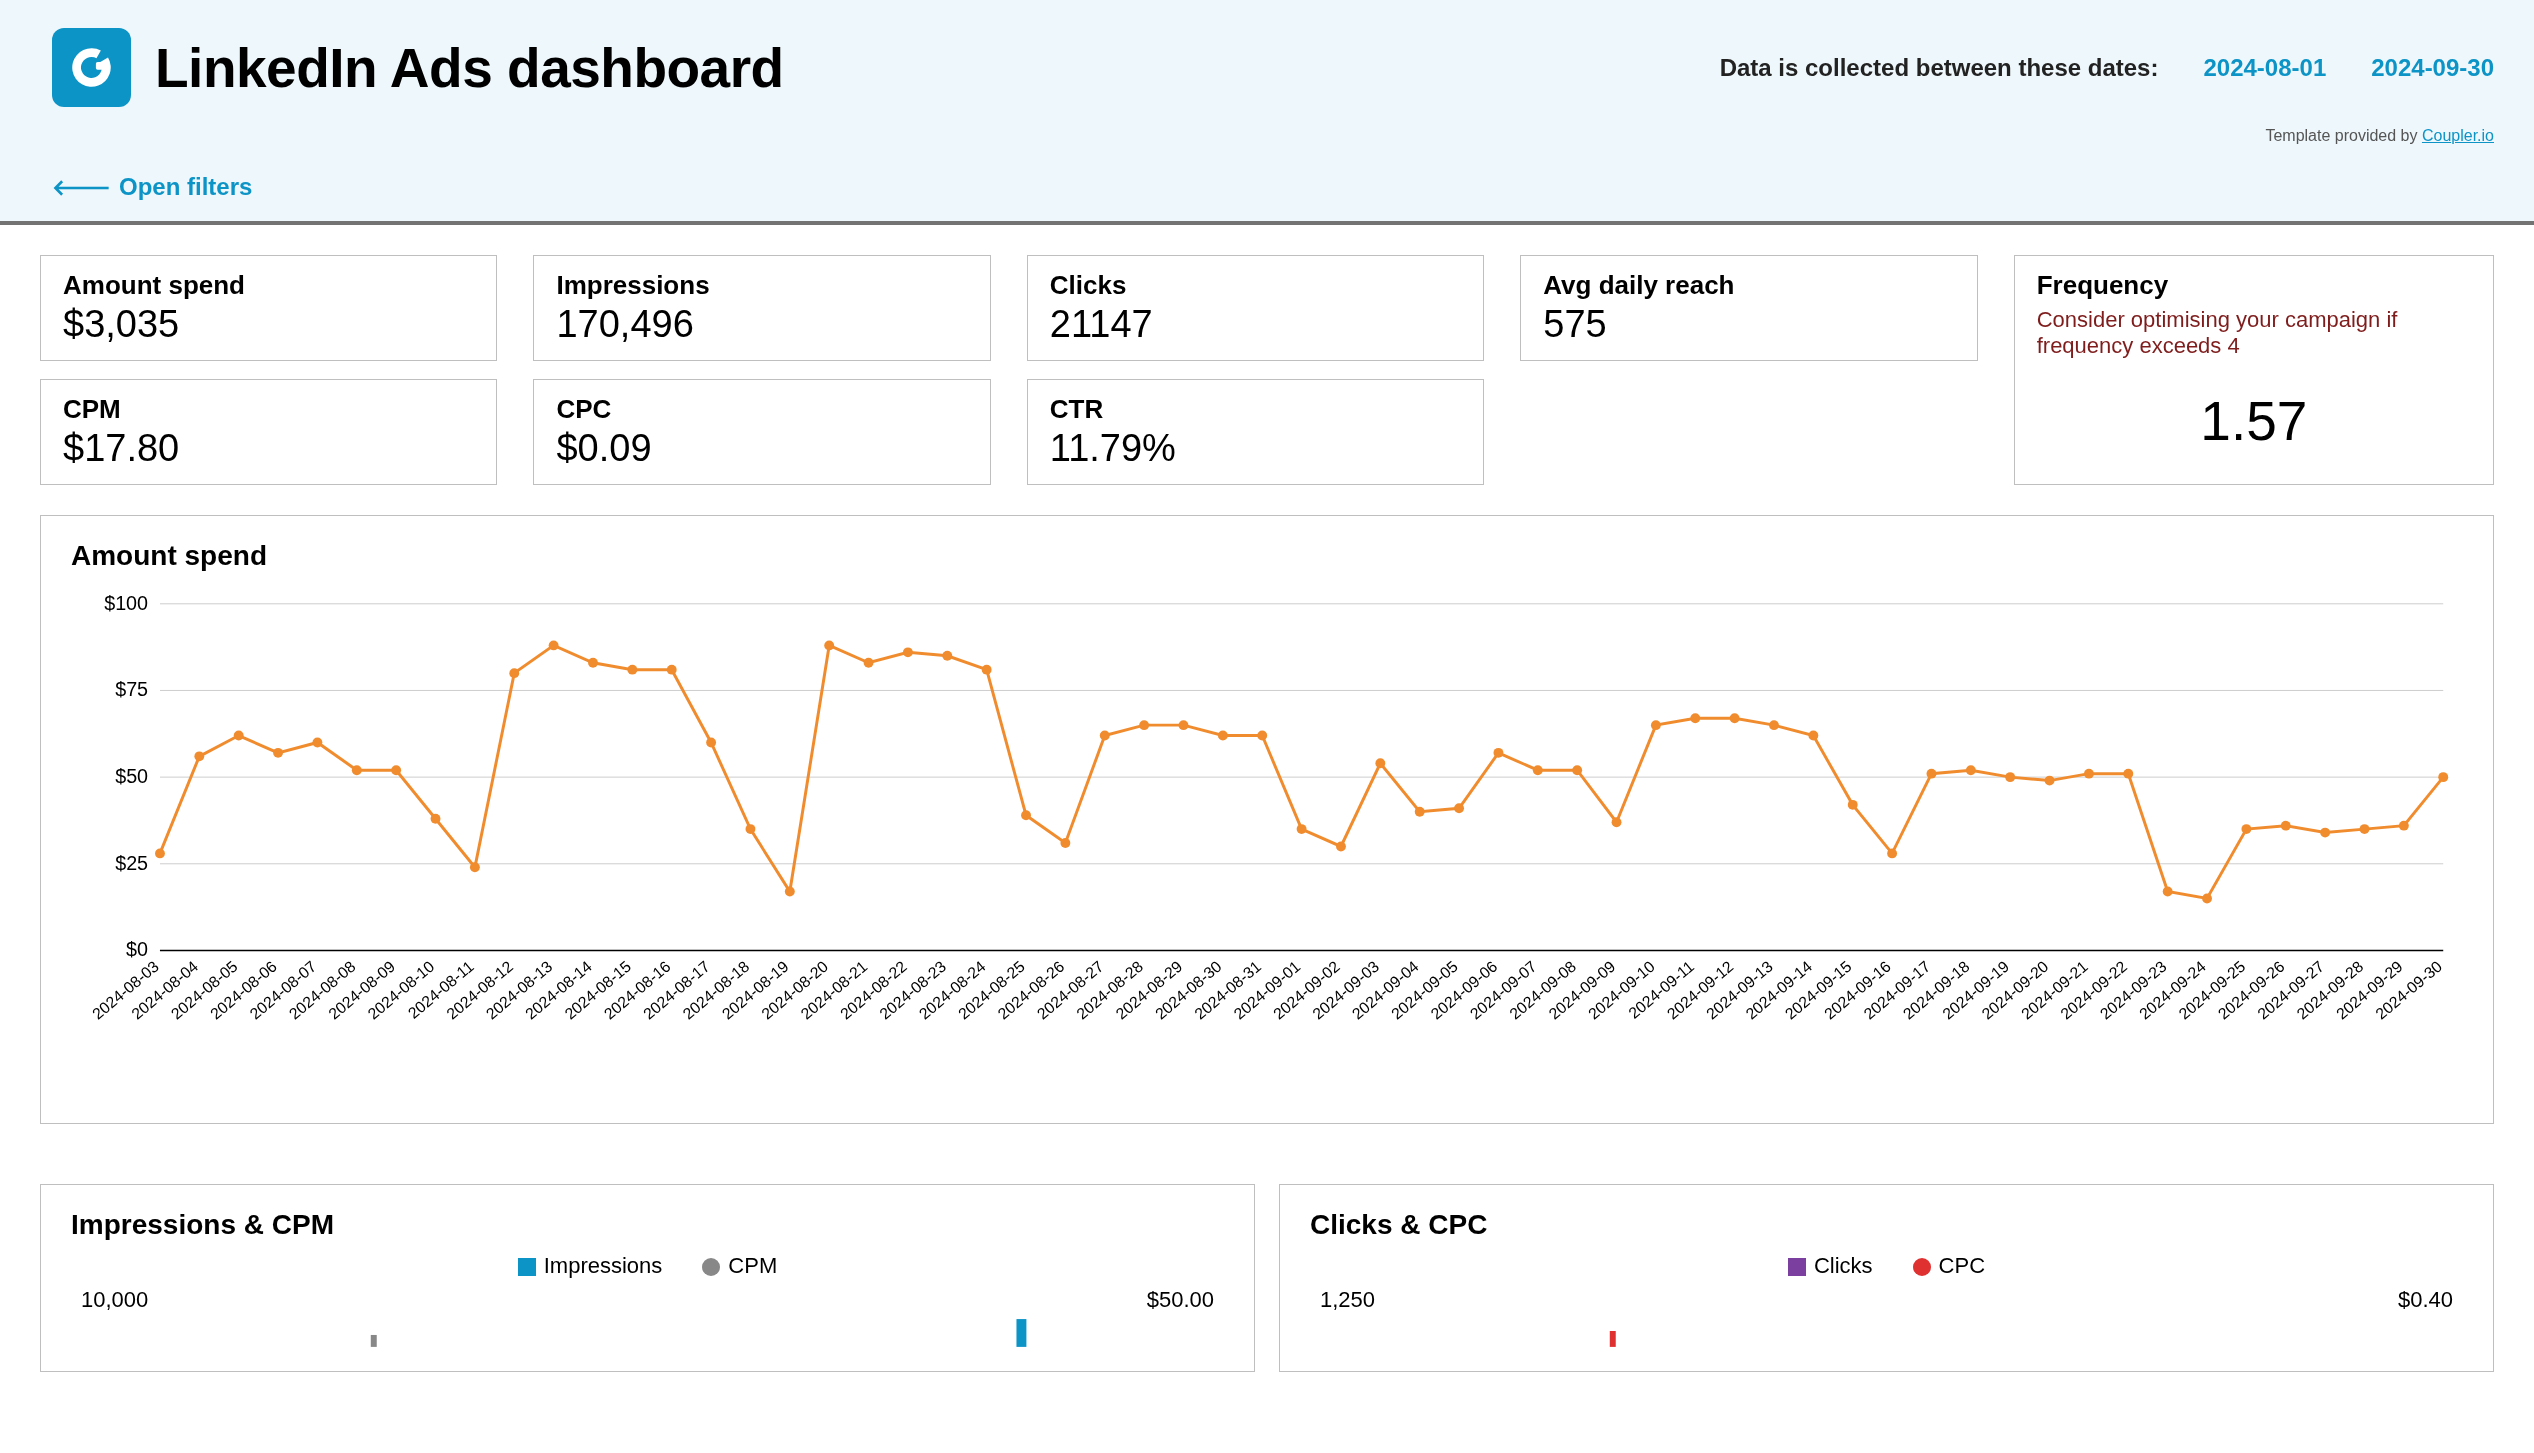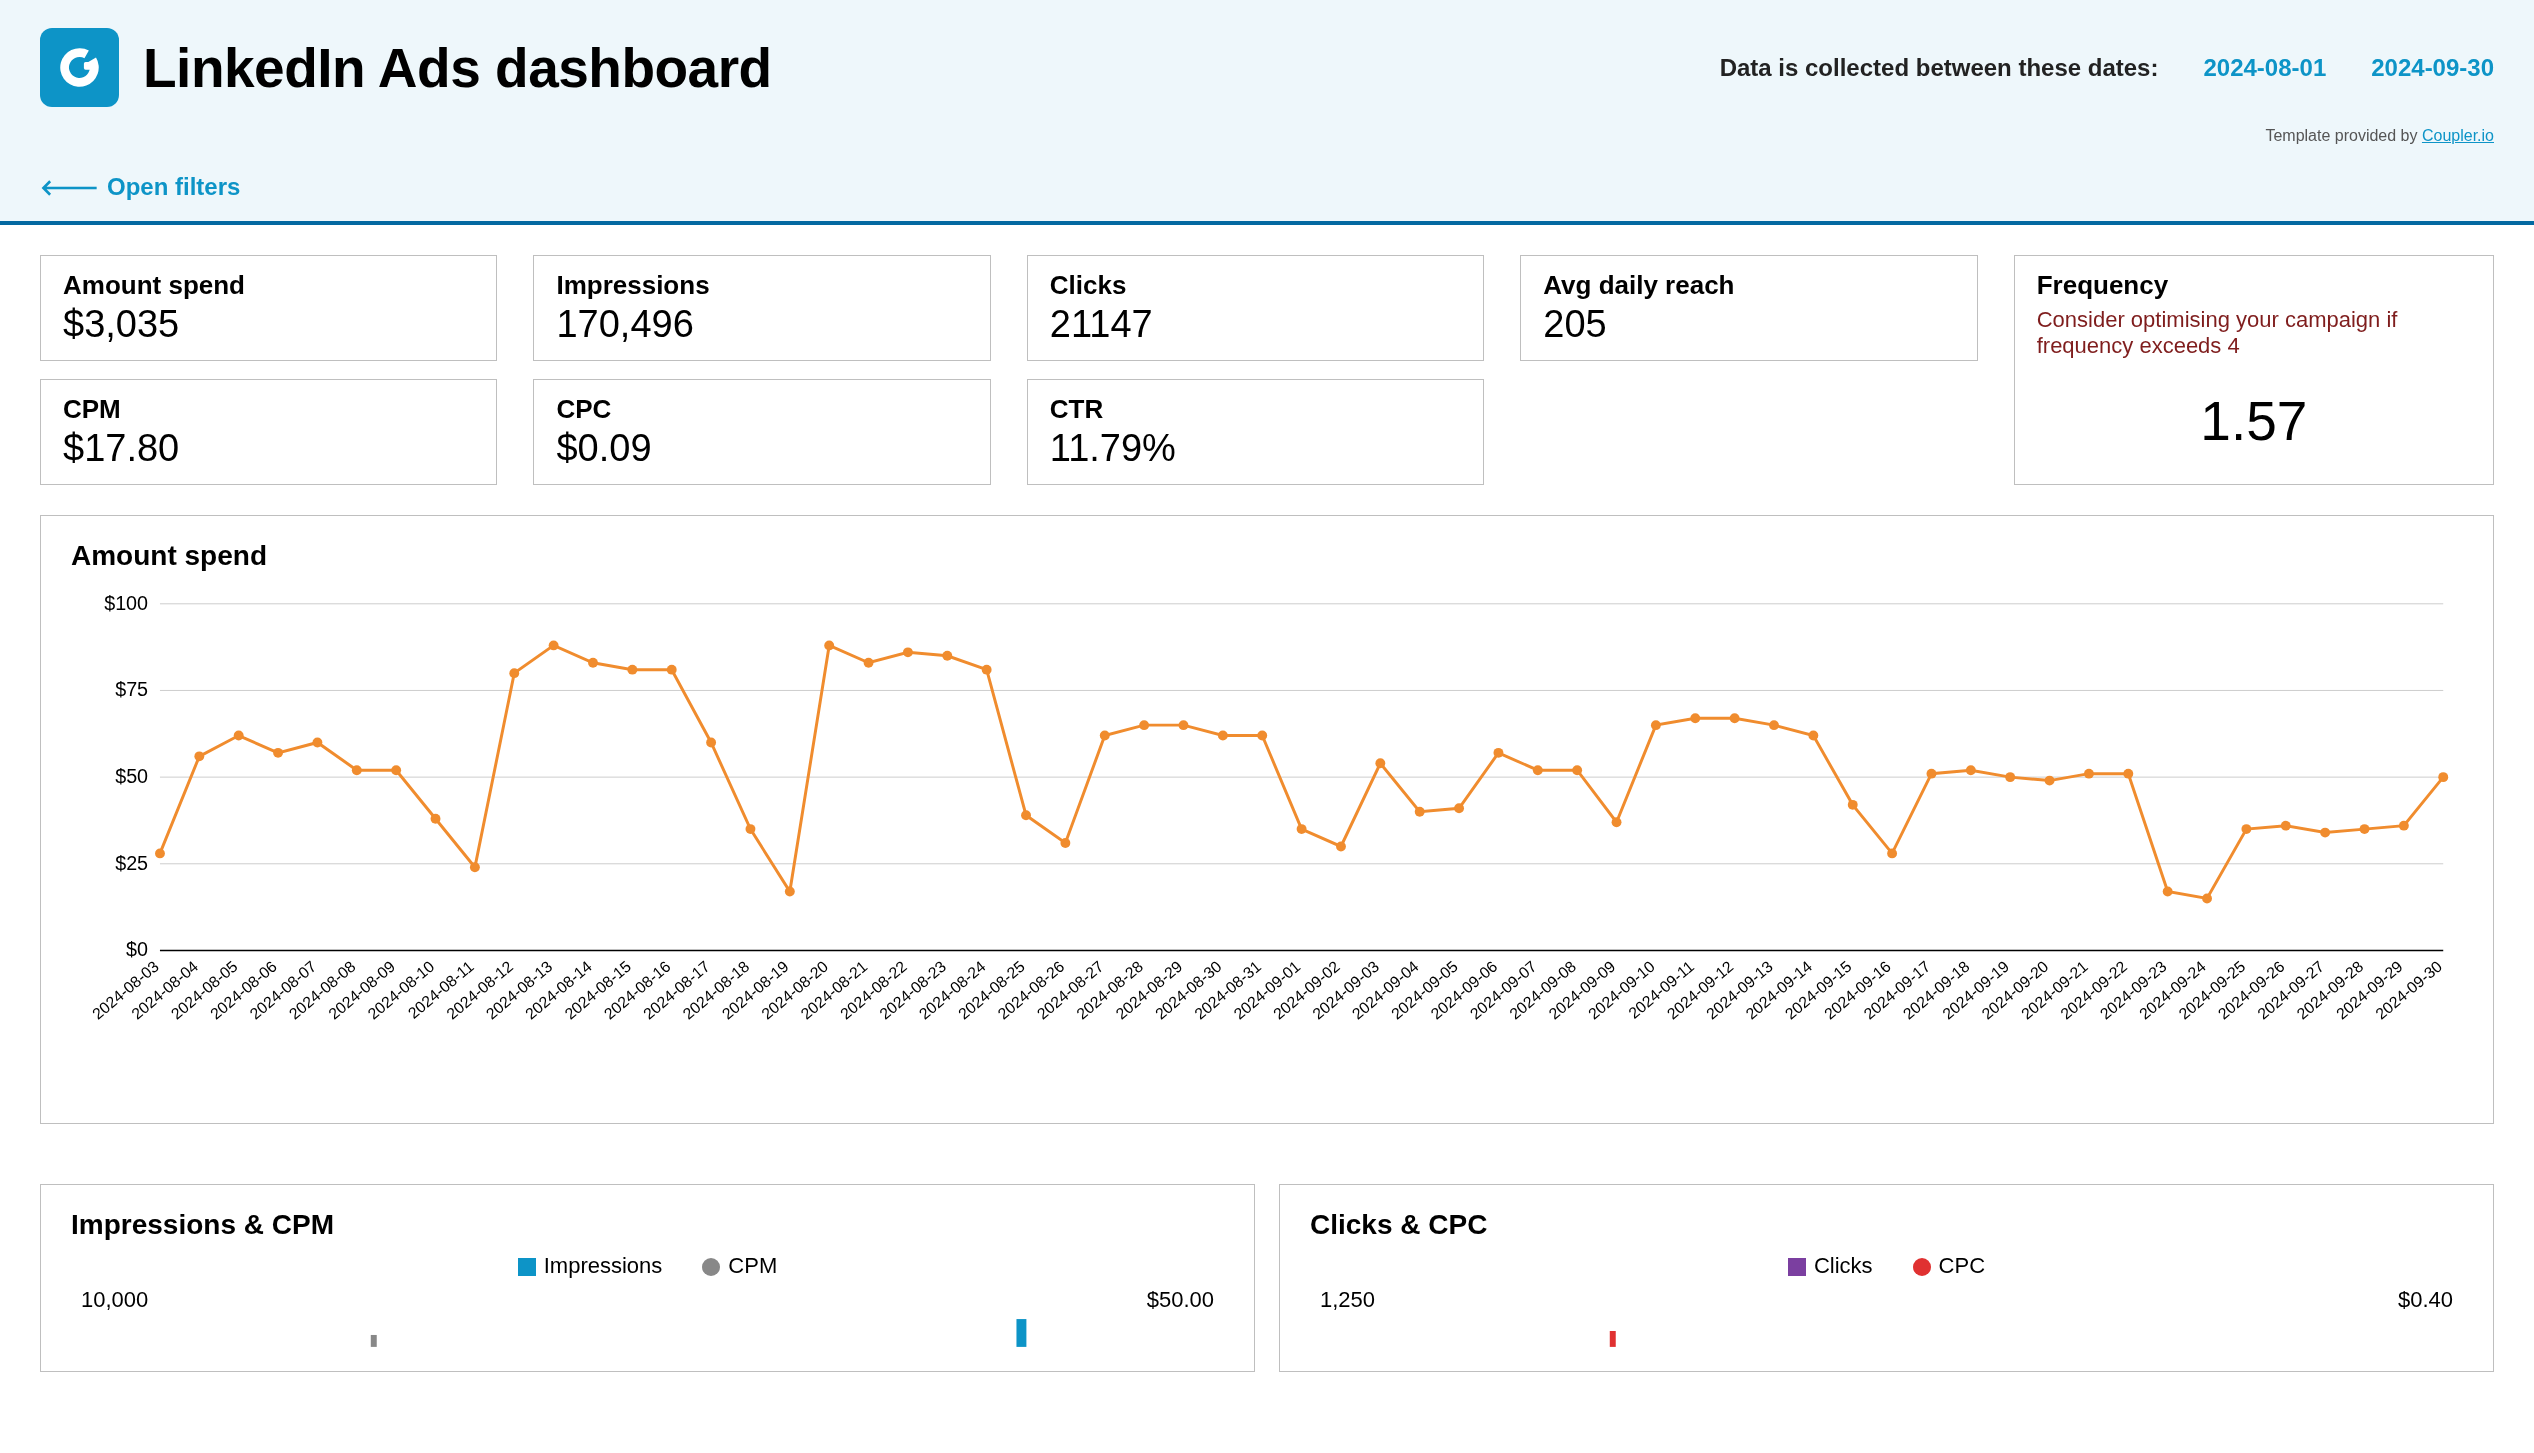--- a/index.html
+++ b/index.html
@@ -4,22 +4,22 @@
 <style>
   * { box-sizing: border-box; margin: 0; padding: 0; }
   body {
     font-family: -apple-system, BlinkMacSystemFont, "Segoe UI", Helvetica, Arial, sans-serif;
     background: #fff;
     color: #000;
     width: 2534px;
   }
   .header-band {
     background: #eef7fb;
-    padding: 28px 40px 20px 40px;
-    border-bottom: 4px solid #0369a1;
+    padding: 28px 40px 20px 52px;
+    border-bottom: 4px solid #737373;
     position: relative;
   }
   .title-row {
     display: flex;
     align-items: center;
     justify-content: space-between;
   }
   .title-left { display: flex; align-items: center; gap: 24px; }
   .logo {
     width: 79px; height: 79px;
@@ -155,21 +155,21 @@
     <div class="kpi">
       <div class="label">Impressions</div>
       <div class="value">170,496</div>
     </div>
     <div class="kpi">
       <div class="label">Clicks</div>
       <div class="value">21147</div>
     </div>
     <div class="kpi">
       <div class="label">Avg daily reach</div>
-      <div class="value">205</div>
+      <div class="value">575</div>
     </div>
     <div class="kpi freq">
       <div class="label">Frequency</div>
       <div class="sub">Consider optimising your campaign if frequency exceeds 4</div>
       <div class="bigval">1.57</div>
     </div>
     <div class="kpi">
       <div class="label">CPM</div>
       <div class="value">$17.80</div>
     </div>

